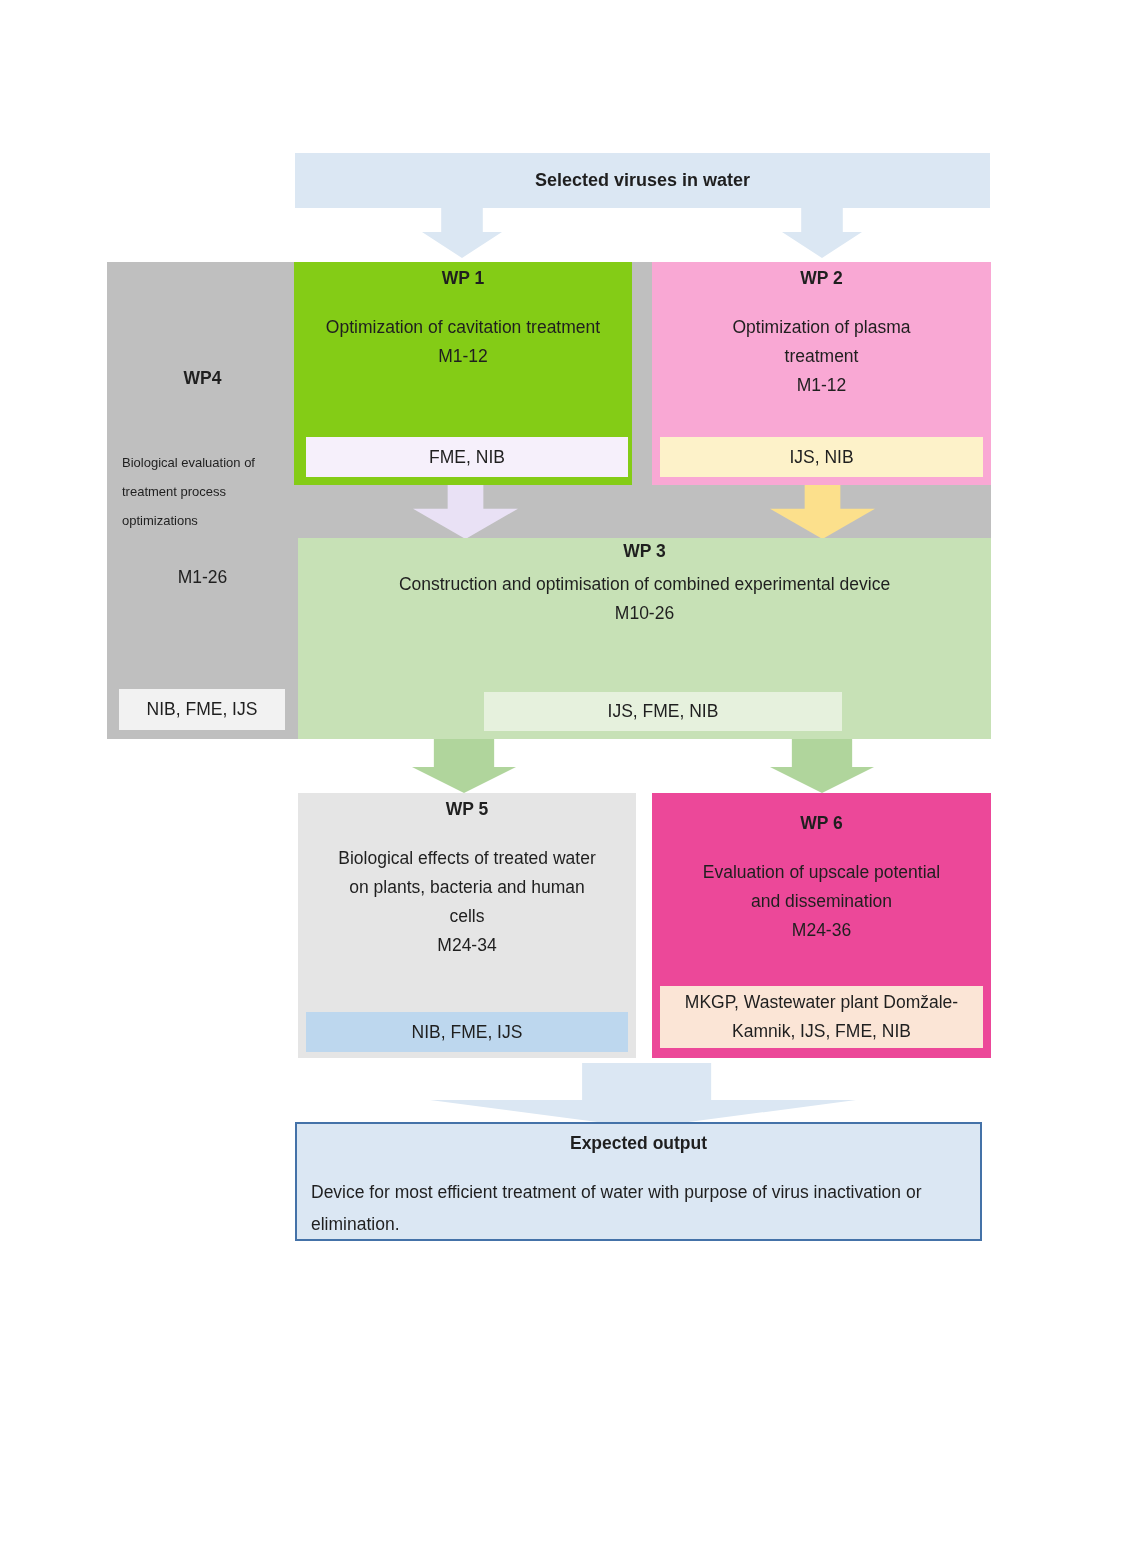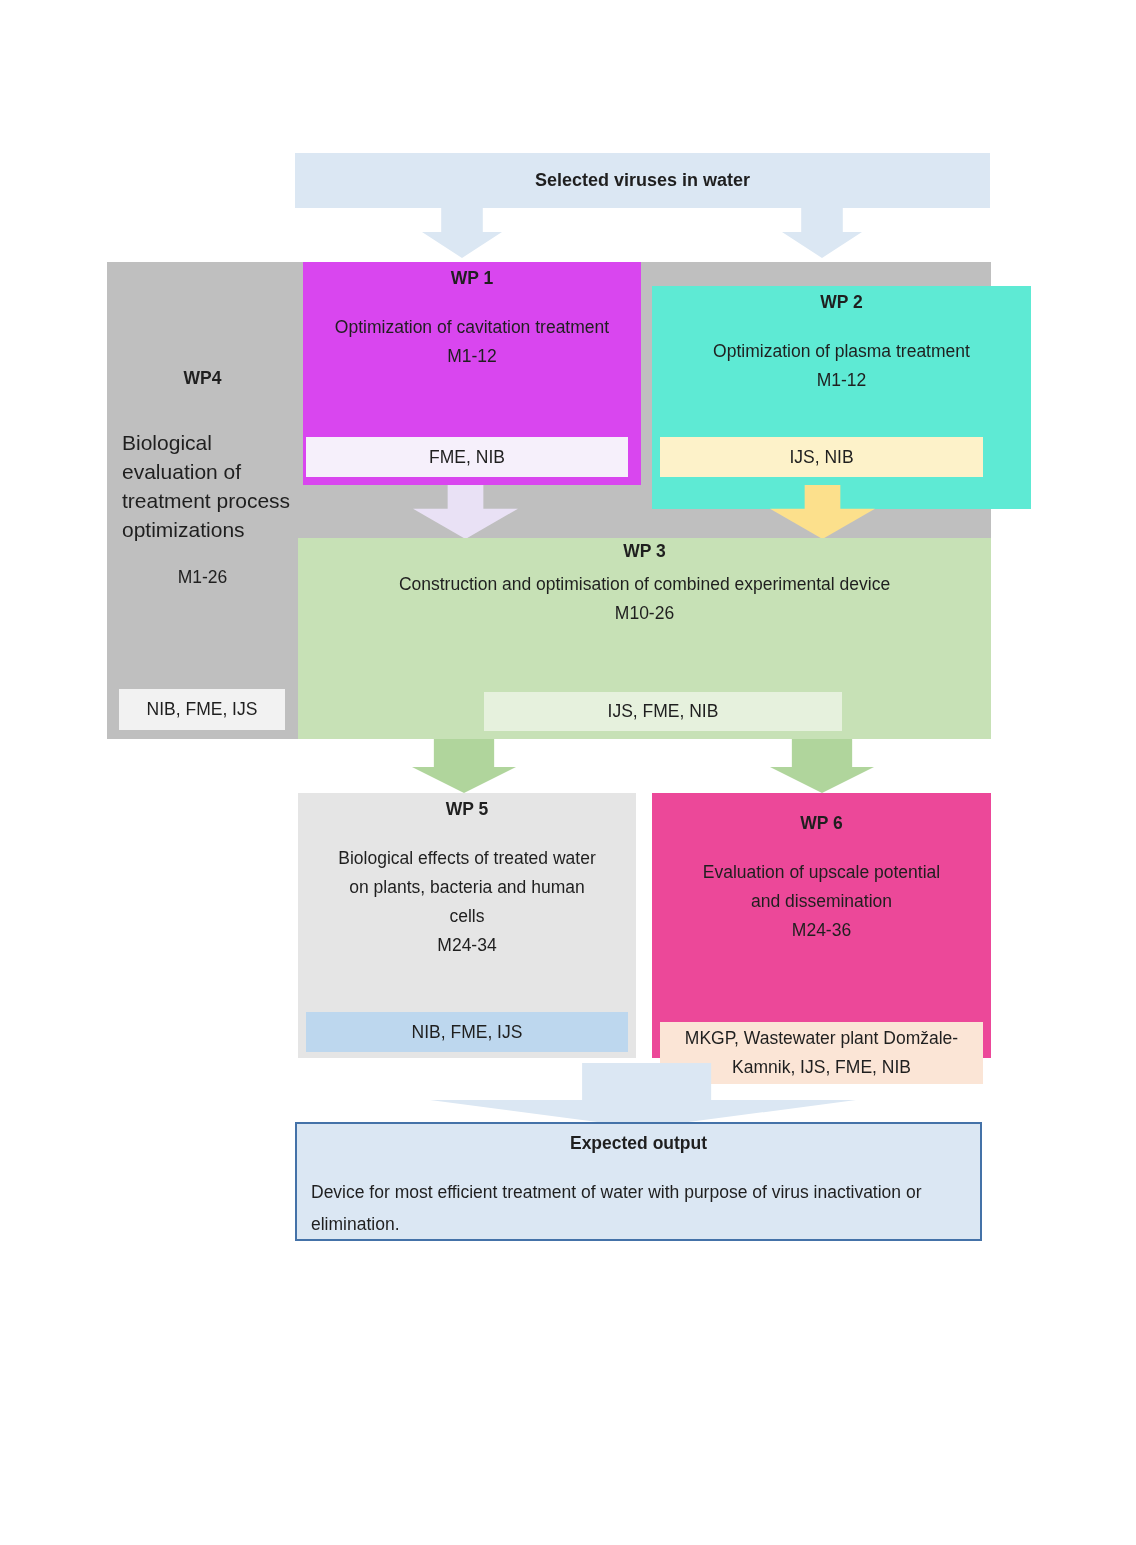--- a/index.html
+++ b/index.html
@@ -28,54 +28,54 @@
   #arrow-yellow{left:770px;top:485px;width:105px;height:54px;}
   #arrow-green-1{left:412px;top:739px;width:104px;height:54px;}
   #arrow-green-2{left:770px;top:739px;width:104px;height:54px;}
   #arrow-big{left:430px;top:1063px;width:426px;height:65px;}
 
   
   .gray-bg{position:absolute;left:107px;top:262px;width:884px;height:477px;background:#bfbfbf;}
 
   
   .wpbox{position:absolute;}
-  .wp1{left:303px;top:262px;width:338px;height:223px;background:#d946ef;}
-  .wp2{left:652px;top:262px;width:379px;height:223px;background:#5eead4;margin-top:24px;}
+  .wp1{left:294px;top:262px;width:338px;height:223px;background:#84cc16;}
+  .wp2{left:652px;top:262px;width:339px;height:223px;background:#f9a8d4;}
   .wp3{left:298px;top:538px;width:693px;height:201px;background:#c7e1b6;}
   .wp5{left:298px;top:793px;width:338px;height:265px;background:#e5e5e5;}
   .wp6{left:652px;top:793px;width:339px;height:265px;background:#ec4899;}
 
   .wp-title{font-weight:700;text-align:center;font-size:17.5px;padding-top:6px;}
   .wp6 .wp-title{padding-top:20px;}
   .wp3 .wp-title{padding-top:3px;}
   .wp-desc{text-align:center;font-size:17.5px;line-height:29px;margin-top:24px;}
   .wp3 .wp-desc{margin-top:8px;}
   .wp-months{text-align:center;font-size:17.5px;line-height:29px;}
   .wp1 .wp-desc{padding:0 30px;}
   .wp2 .wp-desc{padding:0 50px;}
   .wp3 .wp-desc{padding:0 40px;}
   .wp5 .wp-desc{padding:0 34px;}
   .wp6 .wp-desc{padding:0 40px;}
 
   
   .wp4-title{position:absolute;left:107px;top:368px;width:191px;text-align:center;
     font-weight:700;font-size:17.5px;}
-  .wp4-desc{position:absolute;left:122px;top:428px;width:170px;font-size:21px;line-height:29px;}
+  .wp4-desc{position:absolute;left:122px;top:448px;width:170px;font-size:13px;line-height:29px;}
   .wp4-months{position:absolute;left:107px;top:567px;width:191px;text-align:center;
     font-size:17.5px;}
 
   
   .plabel{position:absolute;display:flex;align-items:center;justify-content:center;
     font-size:17.5px;text-align:center;}
   #p-wp4{left:119px;top:689px;width:166px;height:41px;background:#f2f2f2;}
   #p-wp1{left:306px;top:437px;width:322px;height:40px;background:#f6f0fb;}
   #p-wp2{left:660px;top:437px;width:323px;height:40px;background:#fdf2c9;}
   #p-wp3{left:484px;top:692px;width:358px;height:39px;background:#e6f1dd;}
   #p-wp5{left:306px;top:1012px;width:322px;height:40px;background:#bdd7ee;}
-  #p-wp6{left:660px;top:986px;width:323px;height:62px;background:#fbe5d6;line-height:29px;padding:0 10px;box-sizing:border-box;margin-top:36px;}
+  #p-wp6{left:660px;top:986px;width:323px;height:62px;background:#fbe5d6;line-height:29px;padding:0 10px;box-sizing:border-box;}
 
   
   .output{position:absolute;left:295px;top:1122px;width:687px;height:119px;
     background:#dbe7f3;border:2px solid #4472a8;box-sizing:border-box;}
   .output-title{font-weight:700;text-align:center;font-size:17.5px;padding-top:9px;}
   .output-desc{font-size:17.5px;line-height:32px;text-align:left;margin:22px 14px 0 14px;}
 </style>
 </head>
 <body>
 

